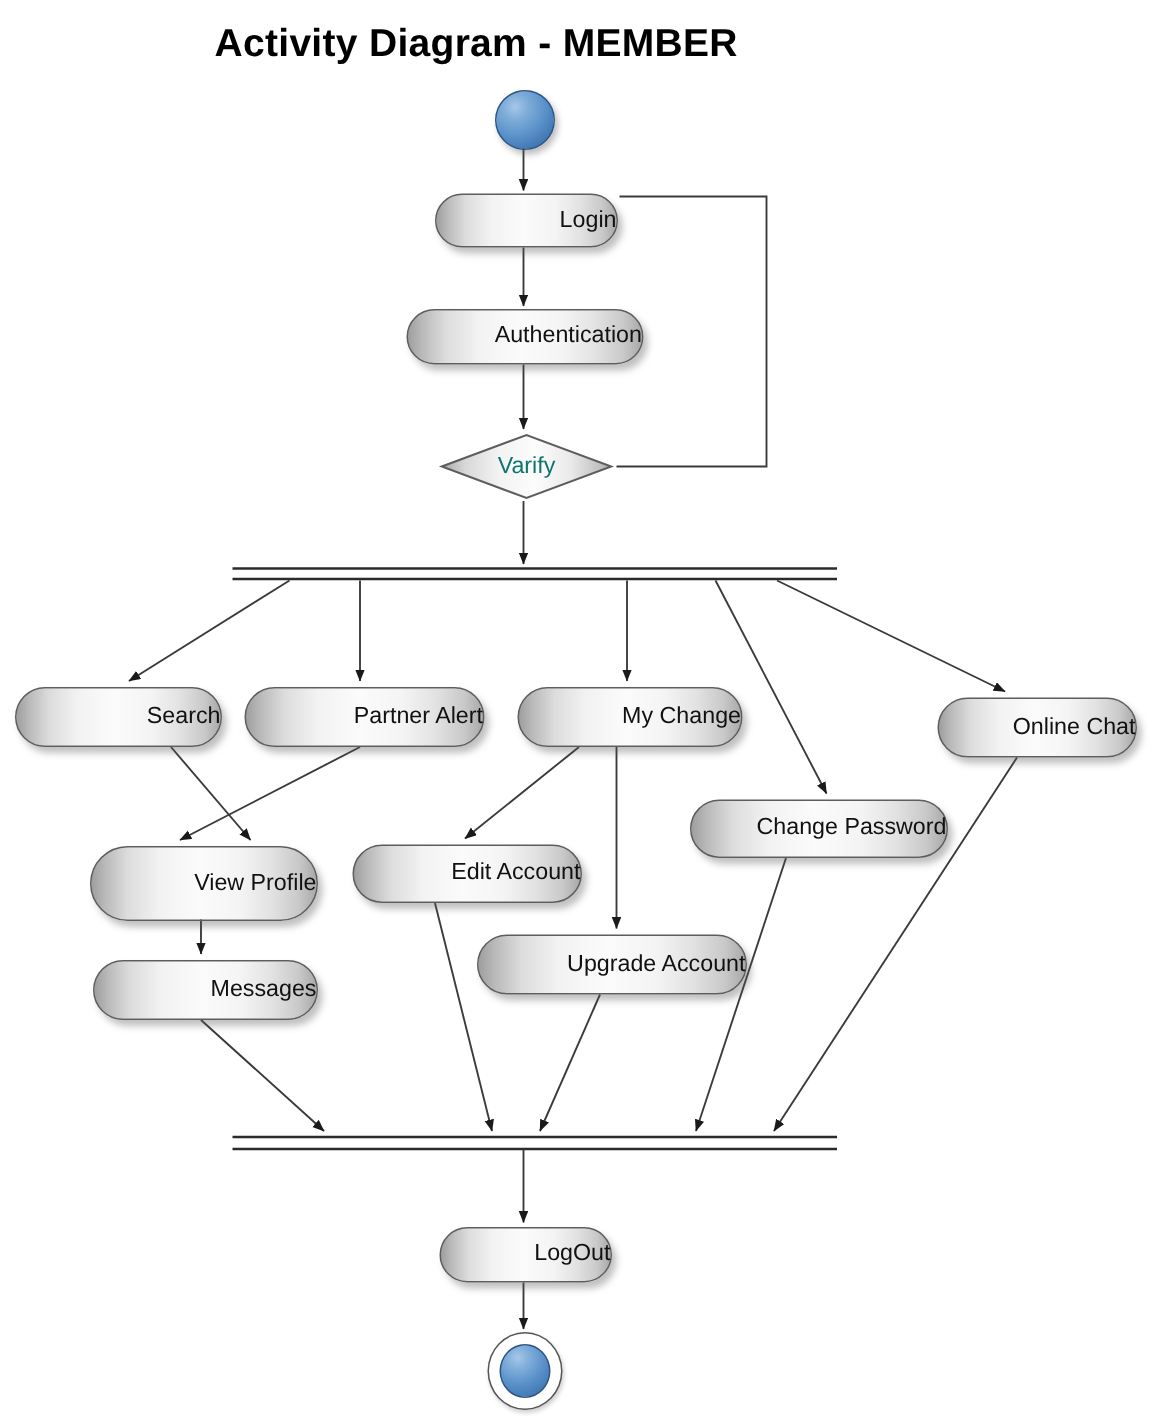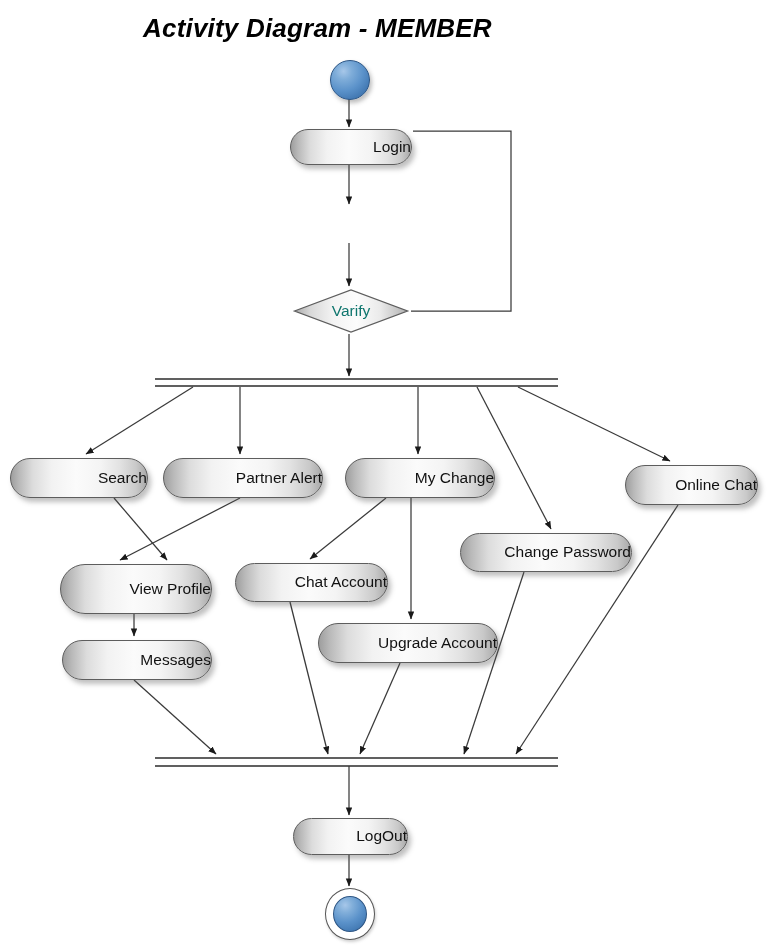--- a/index.html
+++ b/index.html
@@ -34,21 +34,20 @@
 
   .diagram-title {
     position: absolute;
     left: 143px;
     top: 13px;
     font-size: 26px;
     font-weight: bold;
     color: #000000;
     letter-spacing: 0.2px;
     white-space: nowrap;
-    font-style: italic;
   }
 
   
   .act {
     position: absolute;
     box-sizing: border-box;
     border: 1.3px solid #5d5d5d;
     border-radius: 999px;
     background: linear-gradient(to right,
         #9e9e9e 0%,
@@ -206,20 +205,23 @@
   </svg>
 
   <div id="node-layer">
 
     <div class="start-node" style="left:330px; top:60px; width:38px; height:38px;"></div>
 
     <div class="act" style="left:290px; top:129px; width:122px; height:36px;">
       <span class="lbl">Login</span>
     </div>
 
+    <div class="act" style="left:271px; top:206px; width:158px; height:37px;">
+      <span class="lbl">Authentication</span>
+    </div>
 
     <div class="decision" style="left:292px; top:288px; width:118px; height:46px;">
       <svg class="dshape" viewBox="0 0 118 46" preserveAspectRatio="none">
         <defs>
           <linearGradient id="dgrad" x1="0" y1="0" x2="1" y2="0">
             <stop offset="0%" stop-color="#a8a8a8"></stop>
             <stop offset="14%" stop-color="#d8d8d8"></stop>
             <stop offset="34%" stop-color="#f3f3f3"></stop>
             <stop offset="55%" stop-color="#fcfcfc"></stop>
             <stop offset="76%" stop-color="#eaeaea"></stop>
@@ -249,21 +251,21 @@
 
     <div class="act" style="left:460px; top:533px; width:172px; height:39px;">
       <span class="lbl">Change Password</span>
     </div>
 
     <div class="act" style="left:60px; top:564px; width:152px; height:50px;">
       <span class="lbl">View Profile</span>
     </div>
 
     <div class="act" style="left:235px; top:563px; width:153px; height:39px;">
-      <span class="lbl">Chat Account</span>
+      <span class="lbl">Edit Account</span>
     </div>
 
     <div class="act" style="left:318px; top:623px; width:180px; height:40px;">
       <span class="lbl">Upgrade Account</span>
     </div>
 
     <div class="act" style="left:293px; top:818px; width:115px; height:37px;">
       <span class="lbl">LogOut</span>
     </div>
 

